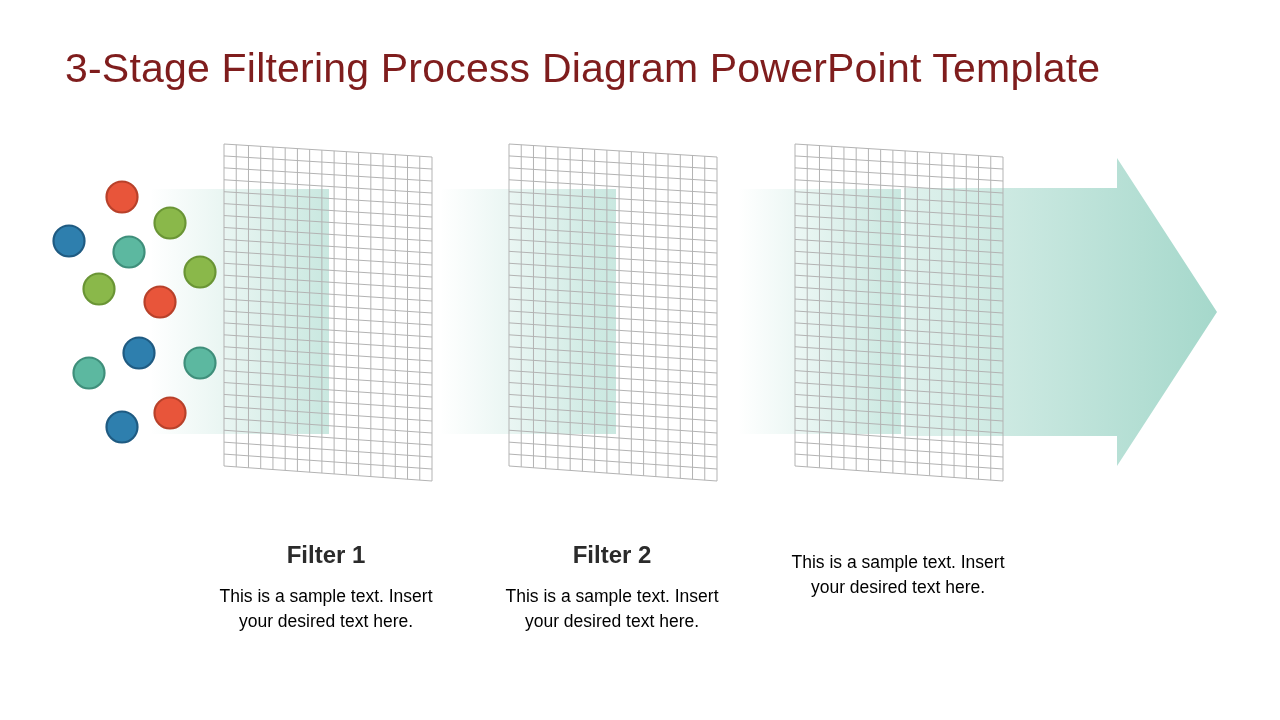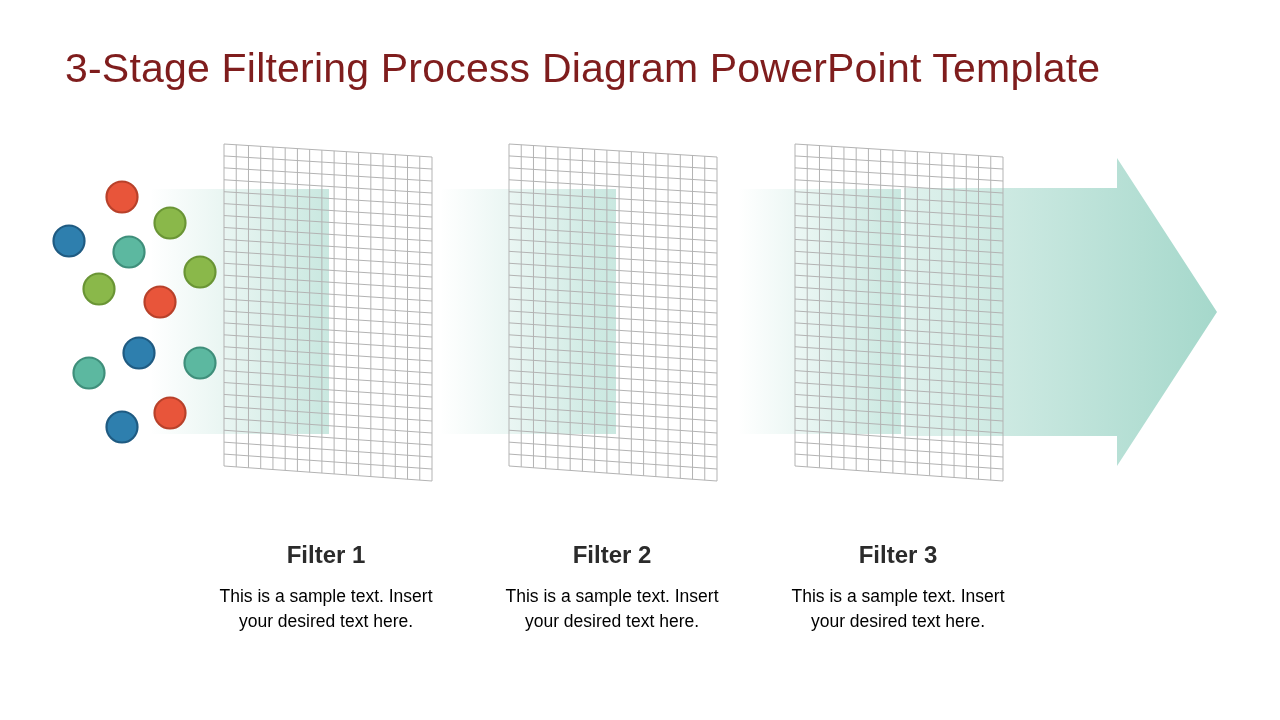--- a/index.html
+++ b/index.html
@@ -198,15 +198,14 @@
 
 <div class="caption" id="cap0" style="left: 196px;">
   <h2>Filter 1</h2>
   <p><span>This is a sample text. Insert</span><br><span>your desired text here.</span></p>
 </div>
 <div class="caption" id="cap1" style="left: 482px;">
   <h2>Filter 2</h2>
   <p><span>This is a sample text. Insert</span><br><span>your desired text here.</span></p>
 </div>
 <div class="caption" id="cap2" style="left: 768px;">
-  <h2>Filter 3</h2>
   <p><span>This is a sample text. Insert</span><br><span>your desired text here.</span></p>
 </div>
 
 </body></html>

